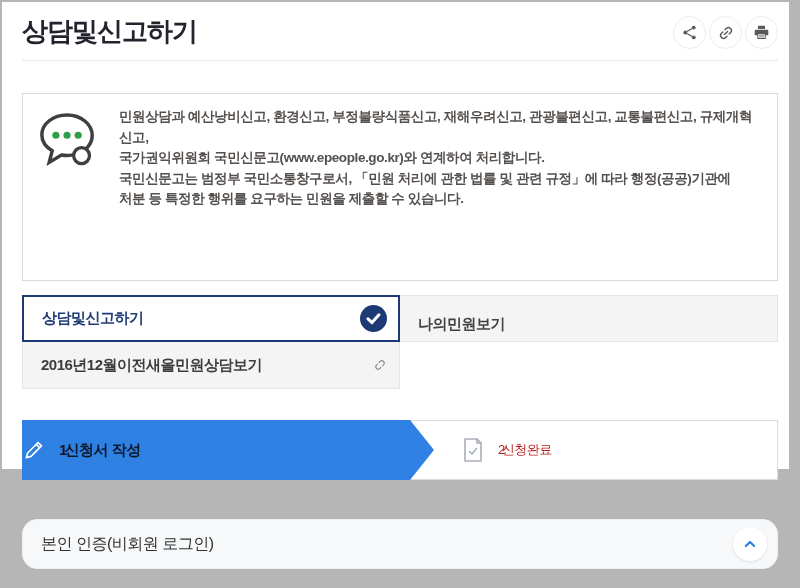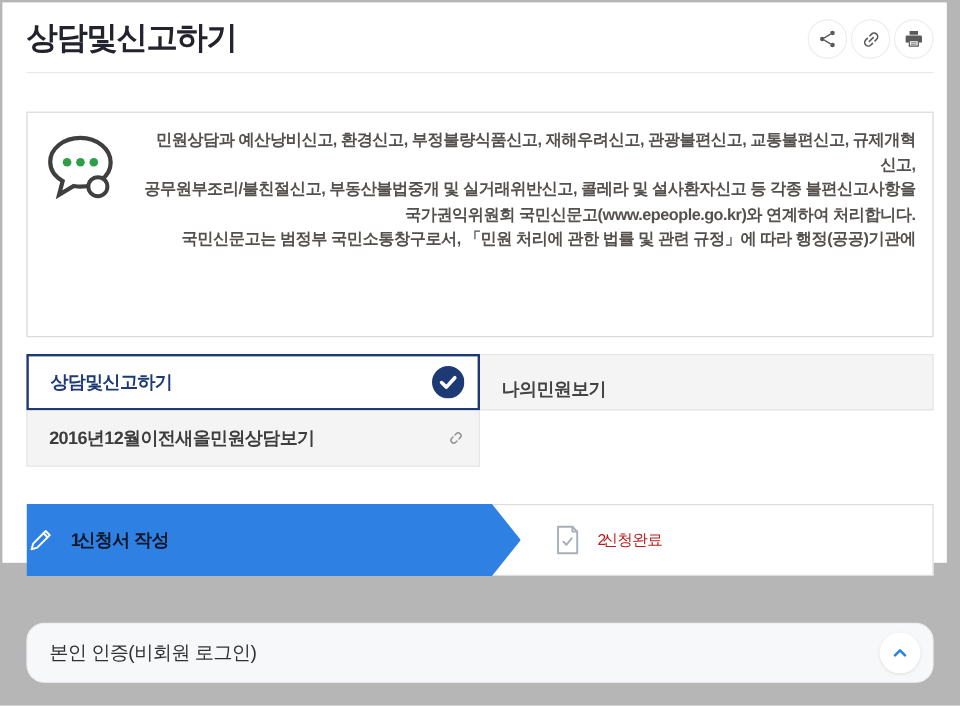--- a/index.html
+++ b/index.html
@@ -3,21 +3,21 @@
 <meta charset="utf-8">
 <style>
   html,body{margin:0;padding:0;}
   body{
     width:800px;height:588px;position:relative;overflow:hidden;
     background:#b6b6b6;
     font-family:"Liberation Sans","DejaVu Sans",sans-serif;
   }
   .page{
     position:absolute;left:2px;top:2px;width:787px;height:467px;
-    background:#ffffff;box-sizing:border-box;text-align:right;
+    background:#ffffff;box-sizing:border-box;
   }
   
   .page-header{
     display:flex;justify-content:space-between;align-items:flex-start;
     padding:11px 11px 0 20px;
   }
   .page-title{
     margin:0;font-size:26px;font-weight:bold;color:#23232d;
     letter-spacing:-1px;line-height:36px;
   }
@@ -150,23 +150,23 @@
       <svg width="62" height="64" viewBox="0 0 64 66" fill="none">
         <path d="M31 4C16.6 4 5 13.2 5 24.6c0 6.8 4.2 12.8 10.7 16.5L12.6 53l12.6-7.6c1.9.3 3.8.5 5.8.5 14.4 0 26-9.2 26-20.7S45.4 4 31 4z" stroke="#3f3f3f" stroke-width="3.6" fill="#fff"></path>
         <circle cx="46" cy="46" r="8.2" stroke="#3f3f3f" stroke-width="3.4" fill="#fff"></circle>
         <circle cx="19.5" cy="25" r="3.7" fill="#2f9e49"></circle>
         <circle cx="31" cy="25" r="3.7" fill="#2f9e49"></circle>
         <circle cx="42.5" cy="25" r="3.7" fill="#2f9e49"></circle>
       </svg>
     </div>
     <div class="info-text">
       <div>민원상담과 예산낭비신고, 환경신고, 부정불량식품신고, 재해우려신고, 관광불편신고, 교통불편신고, 규제개혁신고,</div>
-      <div>공무원부조리/불친절신고, 부동산불법중개 및 실거래위반신고, 콜레라 및 설사환자신고 등 각종 불편신고사항을</div>
       <div>국가권익위원회 국민신문고(www.epeople.go.kr)와 연계하여 처리합니다.</div>
       <div>국민신문고는 범정부 국민소통창구로서, 「민원 처리에 관한 법률 및 관련 규정」에 따라 행정(공공)기관에</div>
+      <div>처분 등 특정한 행위를 요구하는 민원을 제출할 수 있습니다.</div>
     </div>
   </div>
 
   <div class="menu">
     <div class="cell tab-selected">
       <span>상담및신고하기</span>
       <span>
         <svg width="27" height="27" viewBox="0 0 27 27">
           <circle cx="13.5" cy="13.5" r="13.5" fill="#1e3a74"></circle>
           <polyline points="8,13.8 12,17.6 19,9.8" fill="none" stroke="#ffffff" stroke-width="3" stroke-linecap="round" stroke-linejoin="round"></polyline>

